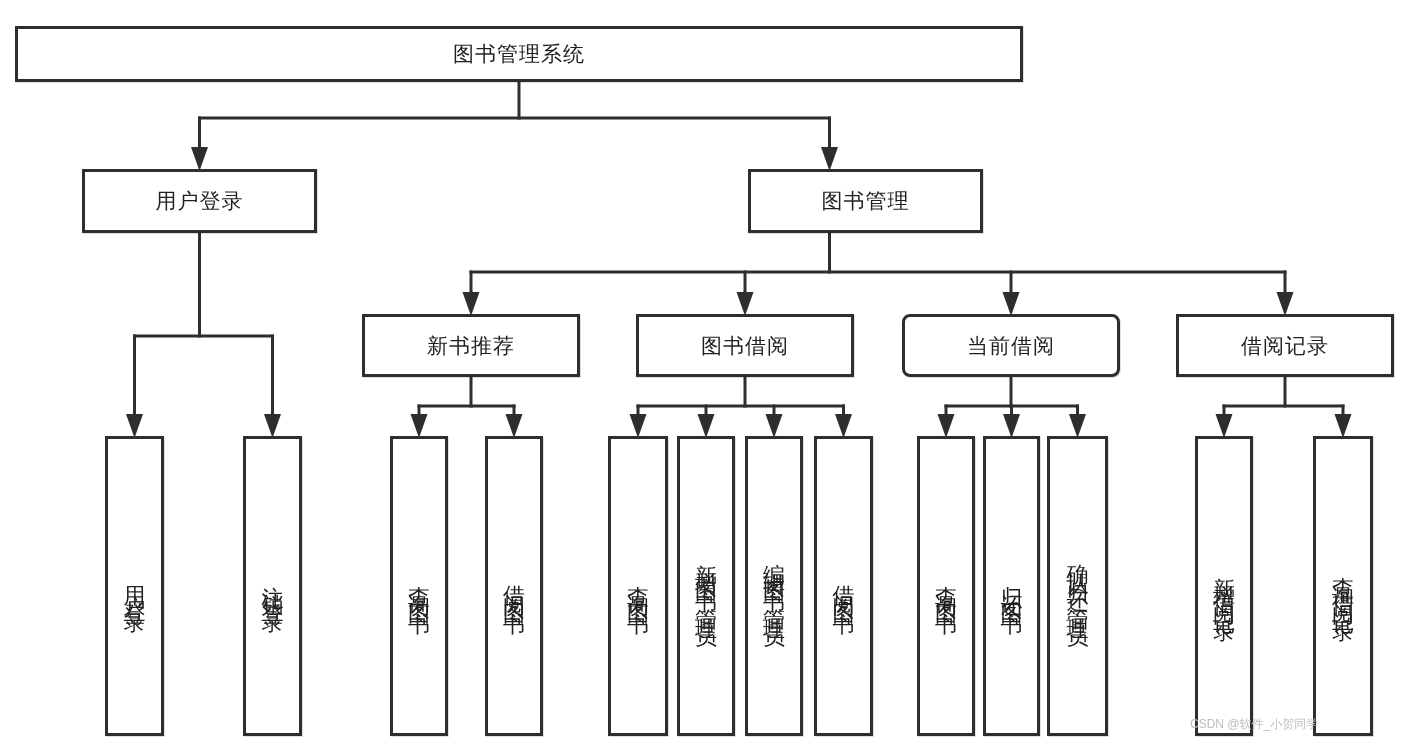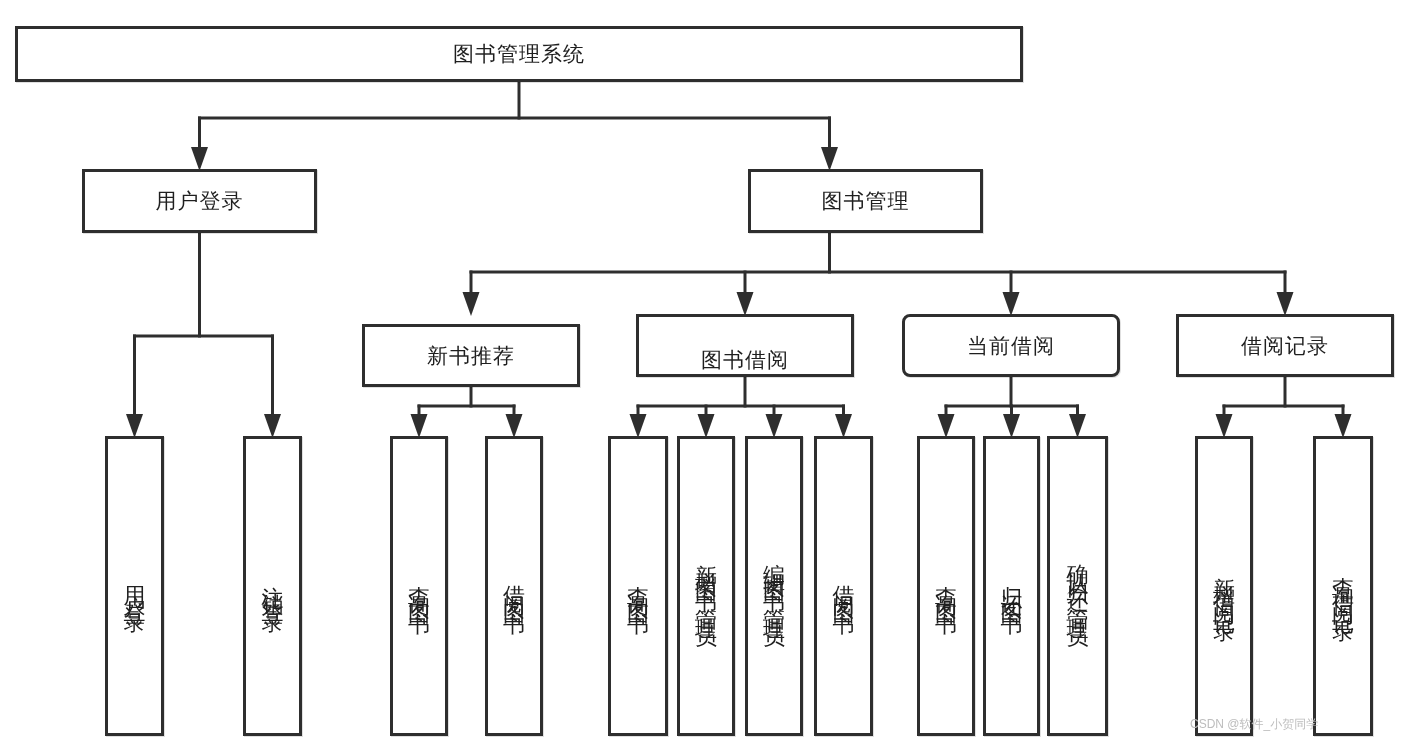--- a/index.html
+++ b/index.html
@@ -118,24 +118,24 @@
   <div class="watermark" id="watermark" style="left: 1190px; top: 716px;">CSDN @软件_小贺同学</div>
 <div class="node horizontal" style="left: 15px; top: 26px; width: 1008px; height: 56px; background: rgb(255, 255, 255);">
       <span class="label">图书管理系统</span>
     </div>
     <div class="node horizontal" style="left: 82px; top: 169px; width: 235px; height: 64px; background: rgb(255, 255, 255);">
       <span class="label">用户登录</span>
     </div>
     <div class="node horizontal" style="left: 712px; top: 169px; width: 235px; height: 64px; background: rgb(255, 255, 255); margin-left: 36px;">
       <span class="label">图书管理</span>
     </div>
-    <div class="node horizontal" style="left: 362px; top: 324px; width: 218px; height: 63px; background: rgb(255, 255, 255);">
+    <div class="node horizontal" style="left: 362px; top: 314px; width: 218px; height: 63px; background: rgb(255, 255, 255);">
       <span class="label">新书推荐</span>
     </div>
-    <div class="node horizontal" style="left: 636px; top: 314px; width: 218px; height: 63px; background: rgb(255, 255, 255); align-items: flex-end;">
+    <div class="node horizontal" style="left: 636px; top: 314px; width: 218px; height: 63px; background: rgb(255, 255, 255);">
       <span class="label">图书借阅</span>
     </div>
     <div class="node horizontal" style="left: 902px; top: 314px; width: 218px; height: 63px; background: rgb(255, 255, 255); border-radius: 8px;">
       <span class="label">当前借阅</span>
     </div>
     <div class="node horizontal" style="left: 1176px; top: 314px; width: 218px; height: 63px; background: rgb(255, 255, 255);">
       <span class="label">借阅记录</span>
     </div>
     <div class="node vertical" style="left: 105px; top: 436px; width: 59px; height: 300px; background: rgb(255, 255, 255);">
       <span class="label">用户登录</span>

